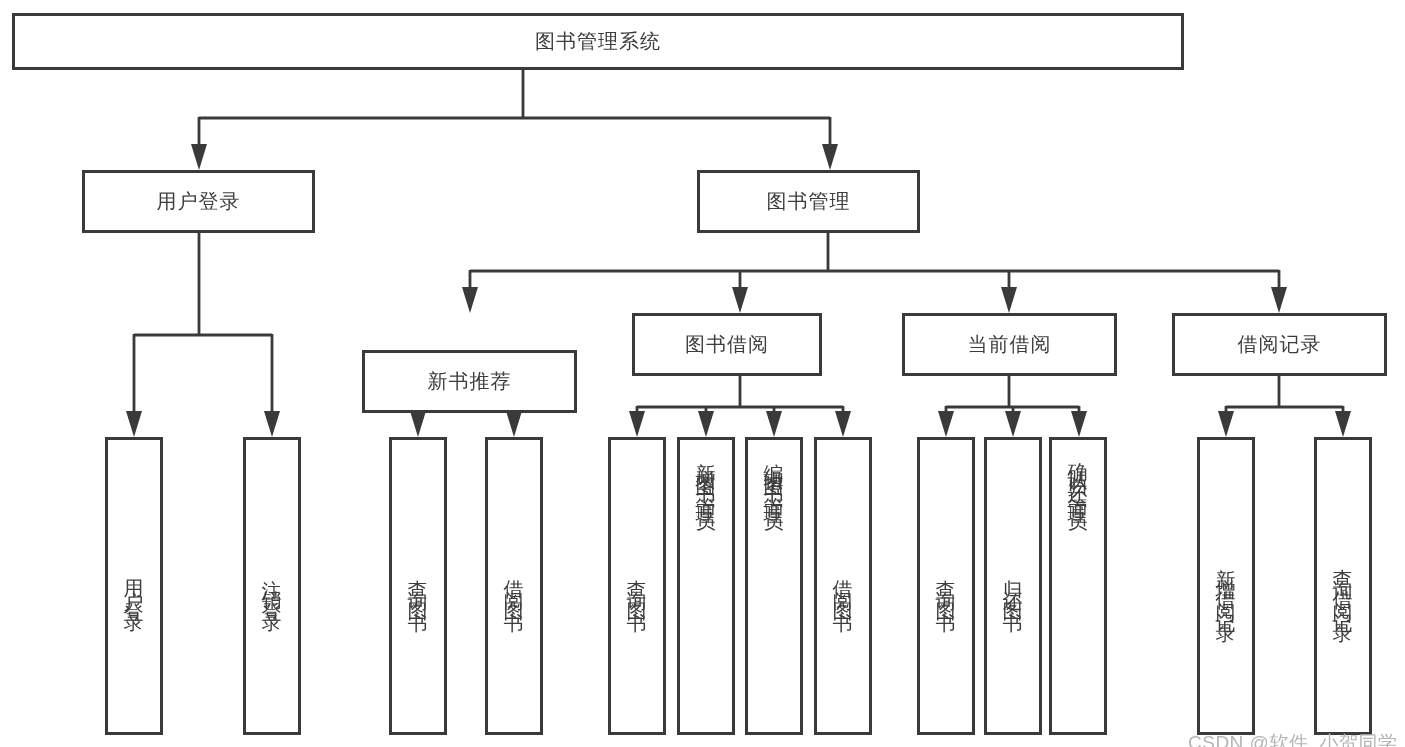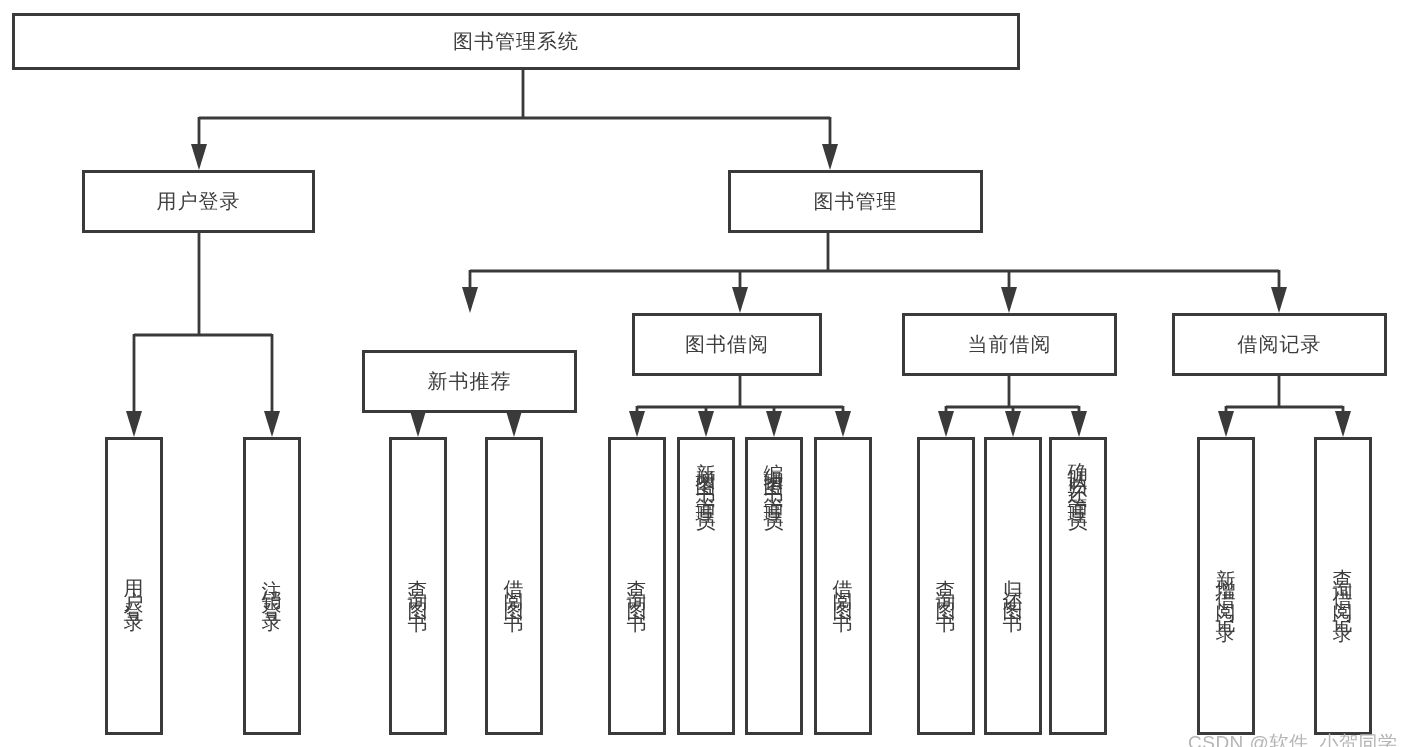--- a/index.html
+++ b/index.html
@@ -32,21 +32,21 @@
     align-items: center;
     justify-content: center;
     color: #3d3d3d;
     font-size: 20px;
     letter-spacing: 1px;
     z-index: 2;
   }
   .hbox { height: 63px; }
   .root-box {
     left: 12px; top: 13px;
-    width: 1008px; height: 57px;
+    width: 1172px; height: 57px;
   }
   .leaf {
     position: absolute;
     box-sizing: border-box;
     border: 3px solid #3a3a3a;
     background: #ffffff;
     top: 437px;
     width: 58px;
     height: 298px;
     display: flex;
@@ -122,21 +122,21 @@
     </g>
   </svg>
 
   <div class="node root-box">
     <span>图书管理系统</span>
   </div>
 
   <div class="node hbox" style="left:82px; top:170px; width:233px;">
     <span>用户登录</span>
   </div>
-  <div class="node hbox" style="left:728px; top:170px; width:255px;">
+  <div class="node hbox" style="left:697px; top:170px; width:223px;">
     <span>图书管理</span>
   </div>
 
   <div class="node hbox" style="left:362px; top:313px; width:215px;margin-top:37px;">
     <span>新书推荐</span>
   </div>
   <div class="node hbox" style="left:632px; top:313px; width:190px;">
     <span>图书借阅</span>
   </div>
   <div class="node hbox" style="left:1172px; top:313px; width:215px;">

